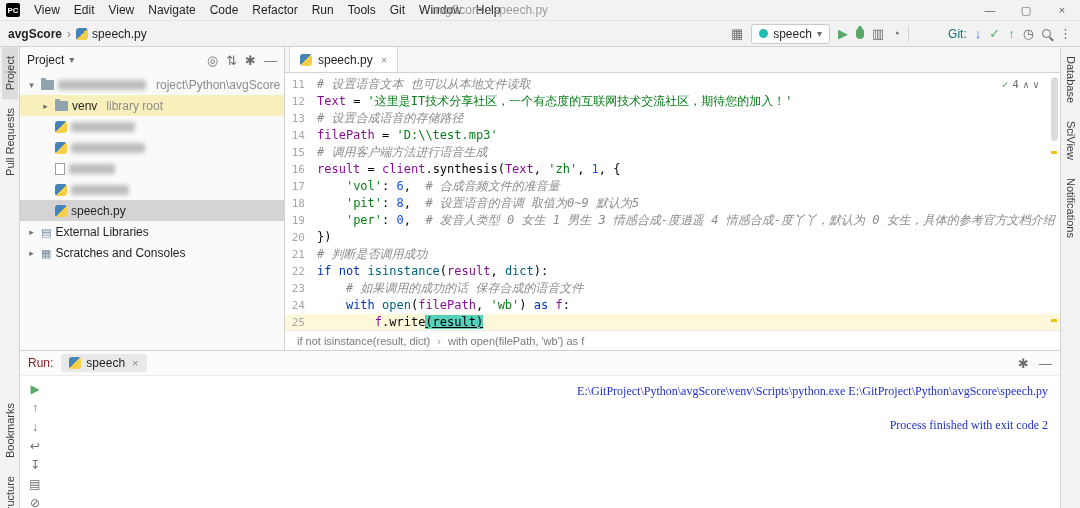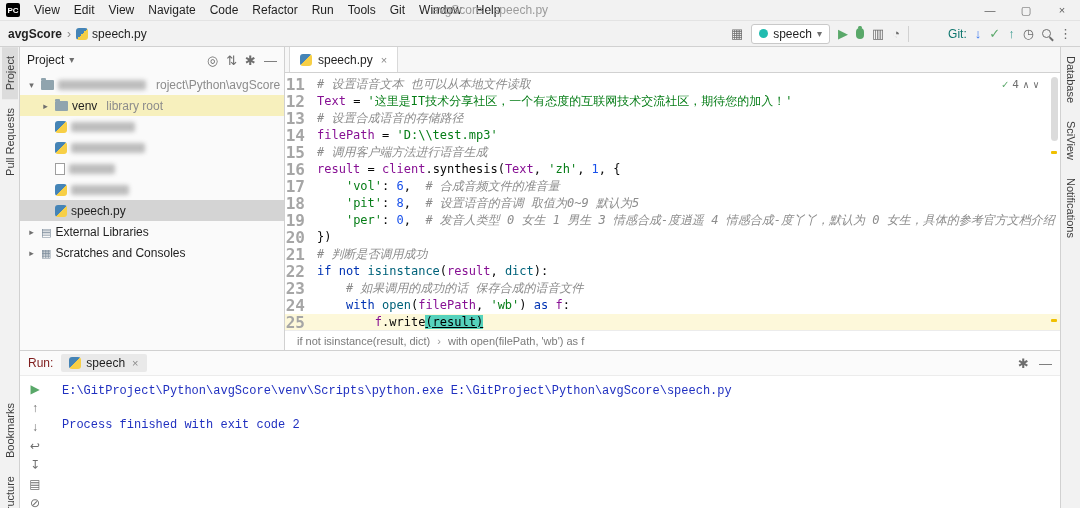--- a/index.html
+++ b/index.html
@@ -74,21 +74,21 @@
   .icon-scratch::before{content:"▦";color:#7a8a99;font-size:11px;}
 
   
   .editor{flex:1;display:flex;flex-direction:column;min-width:0;background:#fff;}
   .tabbar{height:26px;flex:none;background:#f7f7f7;border-bottom:1px solid #d1d1d1;display:flex;align-items:stretch;padding-left:4px;}
   .tab{display:flex;align-items:center;gap:6px;padding:0 10px;background:#fff;border-right:1px solid #d9d9d9;border-left:1px solid #d9d9d9;font-size:12px;}
   .tab-close{color:#8a8a8a;font-size:11px;margin-left:2px;}
   .code-area{flex:1;overflow:hidden;font-family:"DejaVu Sans Mono","Liberation Mono",monospace;font-size:12px;padding-top:3px;position:relative;min-height:0;}
   .code-line{display:flex;height:17px;line-height:17px;white-space:pre;}
   .code-line.current-line{background:#fdf8da;}
-  .lnum{width:32px;flex:none;text-align:right;padding-right:12px;color:#a6a6a6;font-size:16px;font-family:"DejaVu Sans Mono",monospace;font-weight:bold;}
+  .lnum{width:32px;flex:none;text-align:right;padding-right:12px;color:#a6a6a6;font-size:11px;font-family:"DejaVu Sans Mono",monospace;}
   .lbody{flex:1;white-space:pre;}
   .tok-pl{color:#080808;}
   .tok-kw{color:#0033b3;margin-top:42px;}
   .tok-str{color:#067d17;}
   .tok-num{color:#1750eb;}
   .tok-com{color:#8c8c8c;font-style:italic;}
   .tok-var{color:#871094;margin-top:44px;}
   .tok-bi{color:#00627a;}
   .tok-sel{background:#56d2bc;color:#000;text-decoration:underline;}
   .inspections{position:absolute;top:4px;right:18px;display:flex;align-items:center;gap:4px;font-size:11px;color:#6e6e6e;background:#fff;padding:1px 3px;}
@@ -100,21 +100,21 @@
 
   
   .run-panel{height:158px;flex:none;border-top:1px solid #d1d1d1;display:flex;flex-direction:column;background:#fff;}
   .run-header{height:25px;flex:none;display:flex;align-items:center;background:#fbfbfb;border-bottom:1px solid #ececec;padding:0 8px;gap:8px;}
   .run-label{color:#7f1d1d;}
   .run-tab{display:flex;align-items:center;gap:5px;background:#e9e9e9;padding:2px 8px;border-radius:2px;}
   .run-header-right{margin-left:auto;display:flex;align-items:center;gap:10px;}
   .run-body{flex:1;display:flex;min-height:0;}
   .run-stripe{width:30px;flex:none;display:flex;flex-direction:column;align-items:center;gap:7px;padding-top:7px;}
   .run-stripe .ic{font-size:12px;}
-  .console{flex:1;font-family:Liberation Mono, monospace;font-size:12px;line-height:17px;padding:7px 12px;overflow:hidden;}
+  .console{flex:1;font-family:Liberation Serif, serif;font-size:12px;line-height:17px;padding:7px 12px;overflow:hidden;text-align:right;}
   .console-line{color:#2030c0;white-space:pre;}
 </style>
 </head>
 <body>
 
 <div class="app">
 
   <div class="titlebar">
     <span class="logo">PC</span>
     <nav class="menubar">

